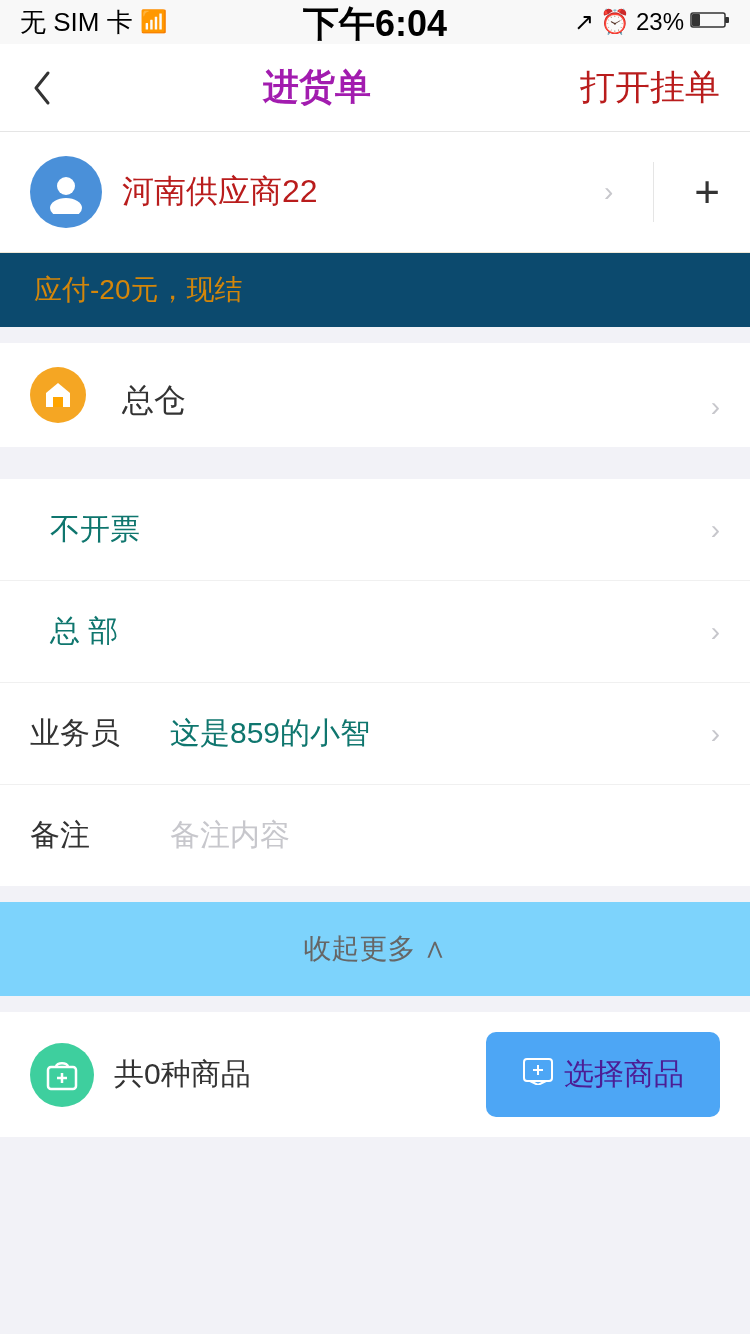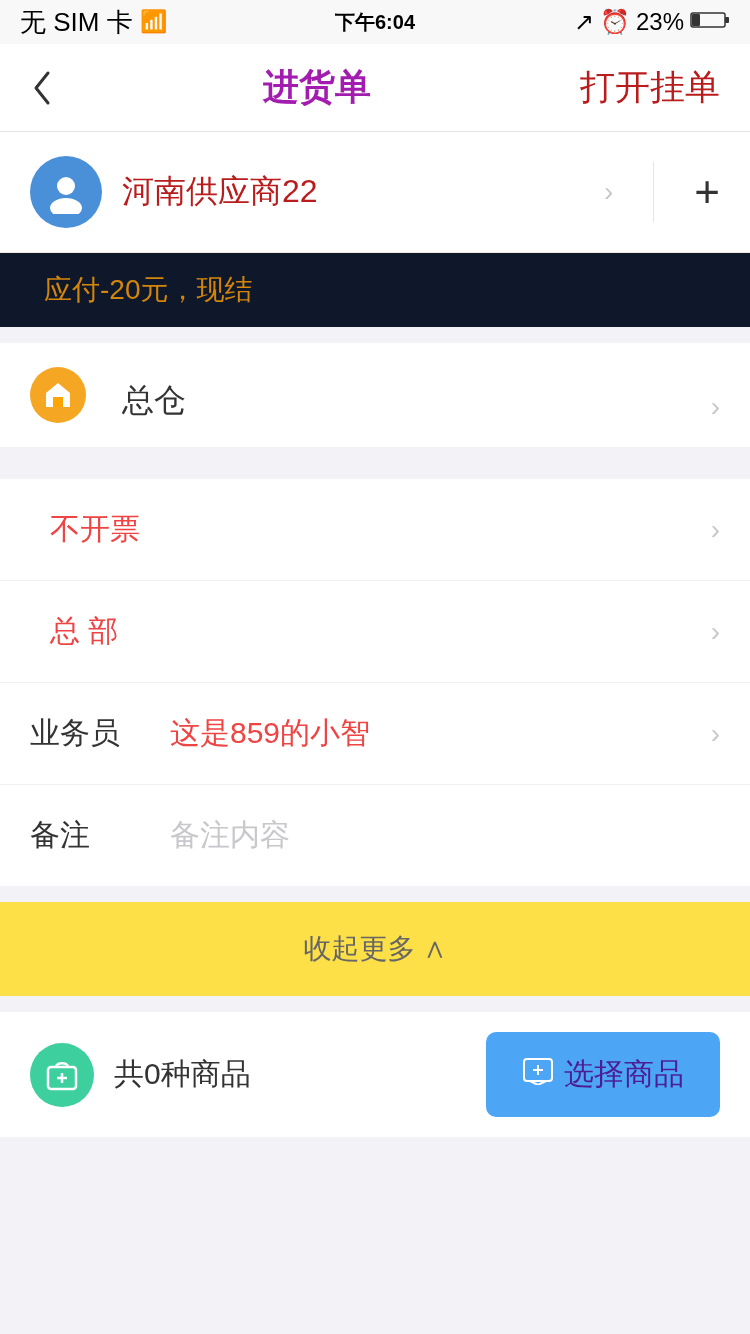--- a/index.html
+++ b/index.html
@@ -11,28 +11,27 @@
       background: #f2f2f7;
       font-size: 28px;
     }
 
     
     .status-bar {
       width: 100%;
       height: 44px;
       background: #f8f8f8;
       display: flex;
-      align-items: center;
       justify-content: space-between;
       padding: 0 20px;
       font-size: 26px;
       font-weight: 500;
     }
     .status-left { display: flex; align-items: center; gap: 8px; }
-    .status-center { font-size: 20px; font-weight: 600; position: absolute; left: 50%; transform: translateX(-50%); }
+    .status-center { font-size: 36px; font-weight: 600; position: absolute; left: 50%; transform: translateX(-50%); }
     .status-right { display: flex; align-items: center; gap: 6px; font-size: 24px; }
     .wifi-icon { font-size: 22px; }
 
     
     .nav-bar {
       width: 100%;
       height: 88px;
       background: #fff;
       display: flex;
       align-items: center;
@@ -110,22 +109,22 @@
     }
     .divider-v {
       width: 1px;
       height: 60px;
       background: #e5e5e5;
       margin: 0 10px;
     }
 
     
     .notice-bar {
-      background: #0f172a;
-      padding: 18px 44px;
+      background: #0c4a6e;
+      padding: 18px 34px;
       font-size: 28px;
       color: #d4860a;
       border-top: 1px solid #f0e8d8;
     }
 
     
     .form-section {
       background: #fff;
       margin-bottom: 16px;
     }
@@ -140,21 +139,21 @@
       border-bottom: none;
     }
     .form-label {
       font-size: 30px;
       color: #333;
       min-width: 120px;
     }
     .form-value {
       flex: 1;
       font-size: 30px;
-      color: #ef4444;
+      color: #0f766e;
       padding-left: 20px;
     }
     .form-value.placeholder {
       color: #c7c7cc;
     }
 
     
     .warehouse-section {
       background: #fff;
       margin-bottom: 16px;
@@ -177,21 +176,21 @@
       flex-shrink: 0;
     }
     .warehouse-name {
       flex: 1;
       font-size: 32px;
       color: #333;
     }
 
     
     .collapse-section {
-      background: #fde047;
+      background: #7dd3fc;
       margin-bottom: 16px;
       text-align: center;
     }
     .collapse-btn {
       display: flex;
       align-items: center;
       justify-content: center;
       padding: 28px 30px;
       font-size: 28px;
       color: #666;

